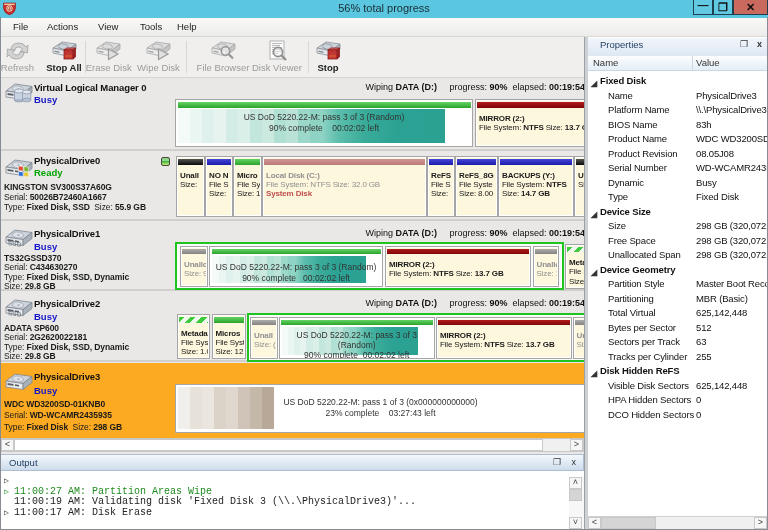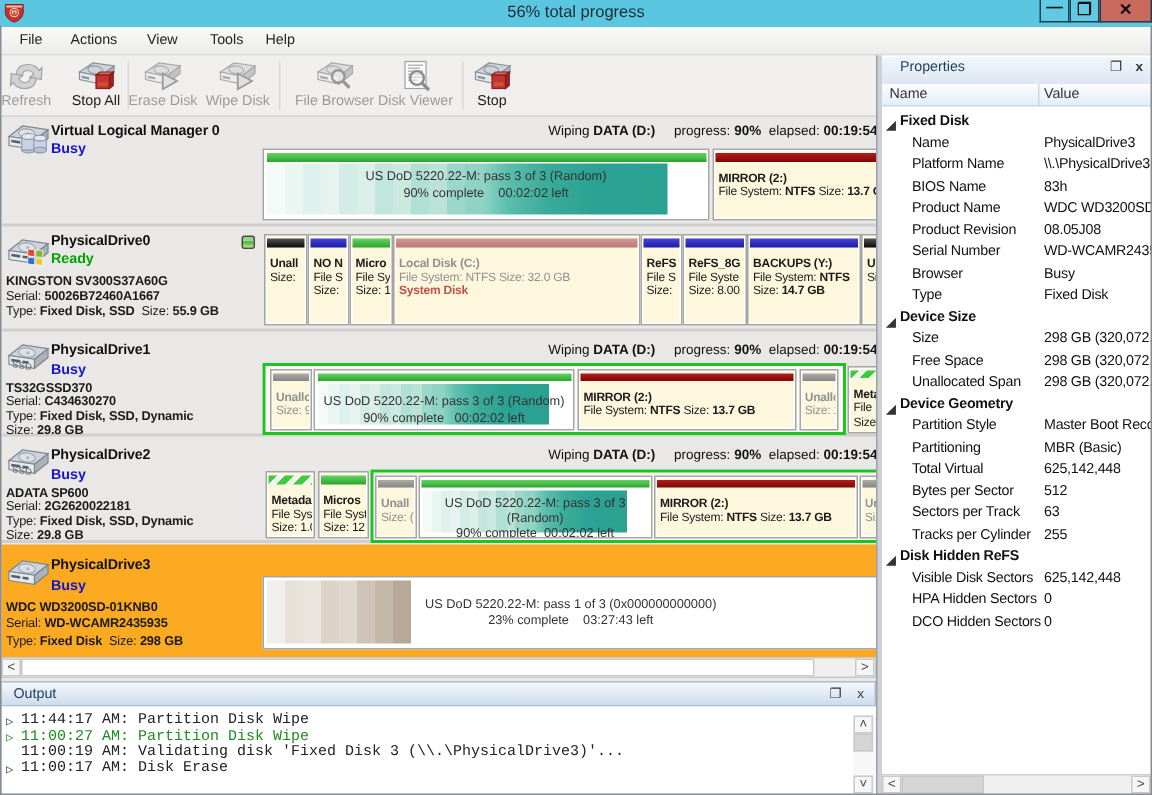--- a/index.html
+++ b/index.html
@@ -18,21 +18,21 @@
 
 
 #menubar { position:absolute; left:0; top:18px; width:768px; height:19px; background:linear-gradient(#f9f9f8,#ececea); border-bottom:1px solid #d9d8d6; font-size:9.5px; color:#222; }
 #menubar span { position:absolute; top:3px; }
 
 
 #toolbar { position:absolute; left:0; top:37px; width:768px; height:41px; background:#f0efee; border-bottom:1px solid #d5d4d2; }
 .tbtn { position:absolute; top:2px; height:37px; text-align:center; font-size:9.5px; color:#9a9a9a; }
 .tbtn .ticon { display:block; margin:0 auto; }
 .tbtn .tlbl { display:block; margin-top:-1px; white-space:nowrap; }
-.tbtn.en { color:#222; font-weight:normal; }
+.tbtn.en { color:#222; font-weight:bold; }
 .tsep { position:absolute; top:4px; width:1px; height:32px; background:#d8d7d5; }
 
 
 #main { position:absolute; left:0; top:78px; width:584px; height:360px; background:#e9e8e7; overflow:hidden; }
 .row { position:absolute; left:1px; width:585px; border-bottom:2px solid #d0cfce; }
 .dtitle { position:absolute; left:33px; font-size:9.5px; font-weight:bold; color:#111; letter-spacing:-0.1px; }
 .dstatus { position:absolute; left:33px; font-size:9.5px; font-weight:bold; }
 .busy { color:#1616c8; }
 .ready { color:#00a400; }
 .dinfo { position:absolute; left:3px; font-size:8.5px; color:#1a1a1a; letter-spacing:-0.1px; }
@@ -464,22 +464,21 @@
 
 <div id="outhdr">
     <span style="position:absolute;left:8px;top:2px">Output</span>
   <span style="position:absolute;right:22px;top:2px;font-size:9px;color:#333">❐</span>
   <span style="position:absolute;right:7px;top:2px;font-size:9px;color:#333">x</span>
 </div>
 <div id="outbody">
   <span class="otri" style="top:5px">▷</span>
     <span class="otri" style="top:15.5px;color:#1e8b1e">▷</span>
     <span class="otri" style="top:36.5px">▷</span>
-  <div class="oline" style="top:4px">11:44:17 AM: Partition Disk Wipe</div>
-  <div class="oline ogreen" style="top:14.5px">11:00:27 AM: Partition Disk Wipe</div>
+  <div class="oline ogreen" style="top:14.5px">11:00:27 AM: Partition Areas Wipe</div>
   <div class="oline" style="top:25px">11:00:19 AM: Validating disk 'Fixed Disk 3 (\\.\PhysicalDrive3)'...</div>
   <div class="oline" style="top:35.5px">11:00:17 AM: Disk Erase</div>
 </div>
 <div id="ovscroll">
   <div class="sbtn" style="left:0;top:0;width:13px">˄</div>
   <div class="sthumb" style="left:0;top:12px;width:13px;height:12px;background:#d5d5d5"></div>
   <div class="sbtn" style="left:0;bottom:0;width:13px">˅</div>
 </div>
 
 <div id="props">
@@ -517,21 +516,21 @@
       </div>
       <div class="prow" style="top:109.5px">
         <span class="n">Product Revision</span>
         <span class="v">08.05J08</span>
       </div>
       <div class="prow" style="top:124px">
         <span class="n">Serial Number</span>
         <span class="v">WD-WCAMR24359</span>
       </div>
       <div class="prow" style="top:138.5px">
-        <span class="n">Browser</span>
+        <span class="n">Dynamic</span>
         <span class="v">Busy</span>
       </div>
       <div class="prow" style="top:153px">
         <span class="n">Type</span>
         <span class="v">Fixed Disk</span>
       </div>
       <div class="prow grp" style="top:167.5px">
         <span class="tri8">◢</span>
         <span class="n">Device Size</span>
         <span class="v"></span>

